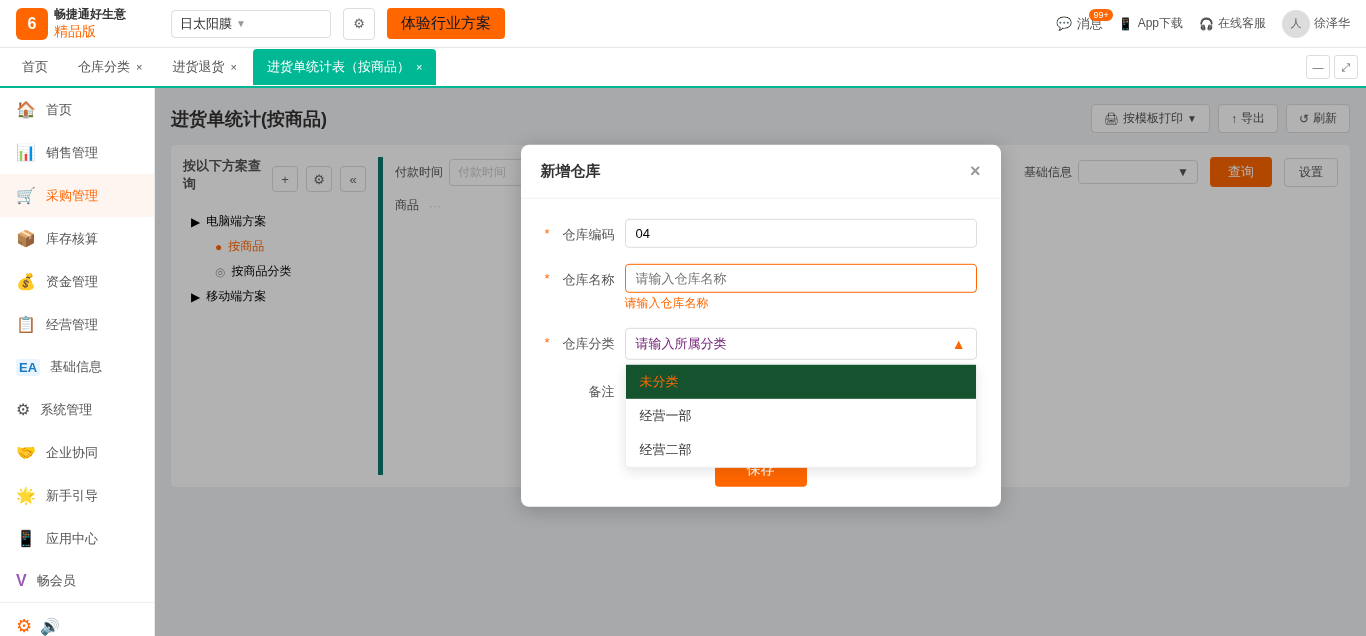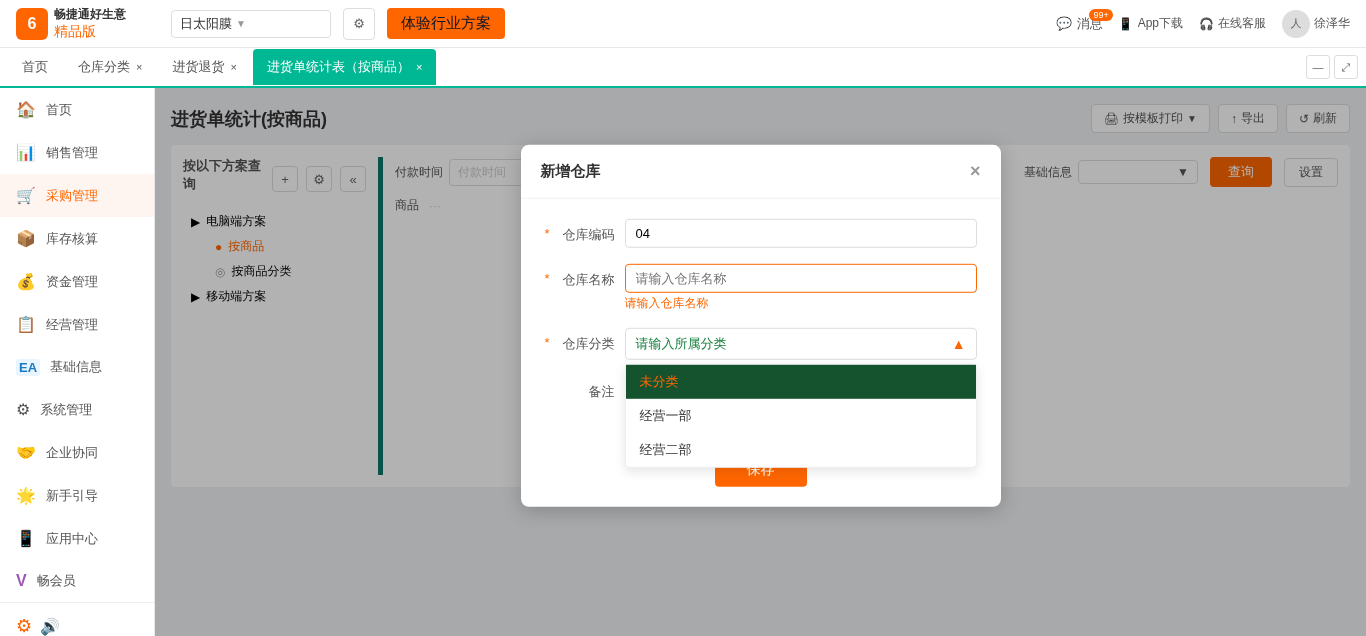--- a/index.html
+++ b/index.html
@@ -412,21 +412,21 @@
           </div>
         </div>
 
         <div class="form-row">
           <div class="form-label required">
             <span>仓库分类</span>
           </div>
           <div class="form-control">
             <div class="form-select-wrapper">
               <div class="form-select-box">
-                <span style="color:#15803d;" placeholder="请输入所属分类">请输入所属分类</span>
+                <span style="color:#701a75;" placeholder="请输入所属分类">请输入所属分类</span>
                 <span class="form-select-arrow">▲</span>
               </div>
 
               <div class="dropdown-list">
                 <div class="dropdown-item selected">未分类</div>
                 <div class="dropdown-item">经营一部</div>
                 <div class="dropdown-item">经营二部</div>
               </div>
             </div>
           </div>

